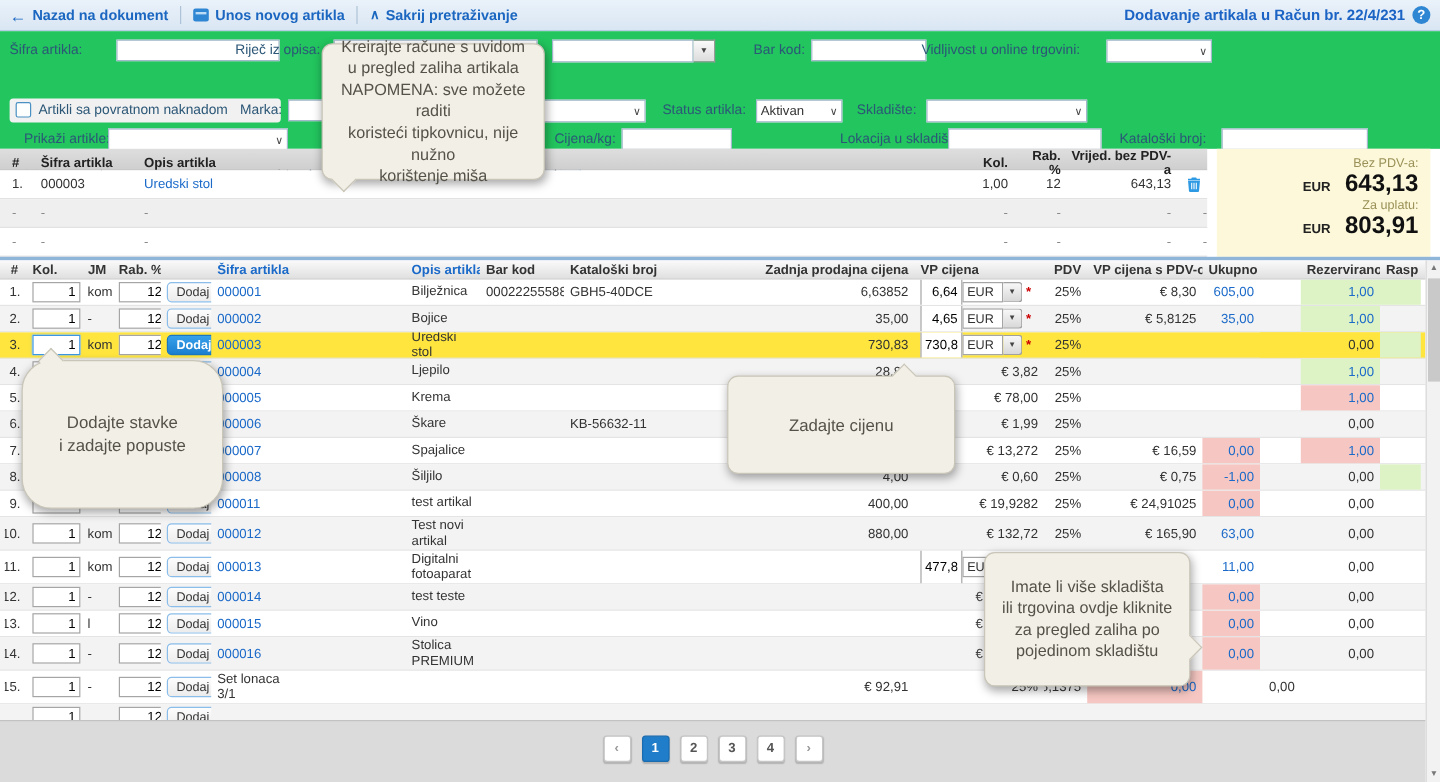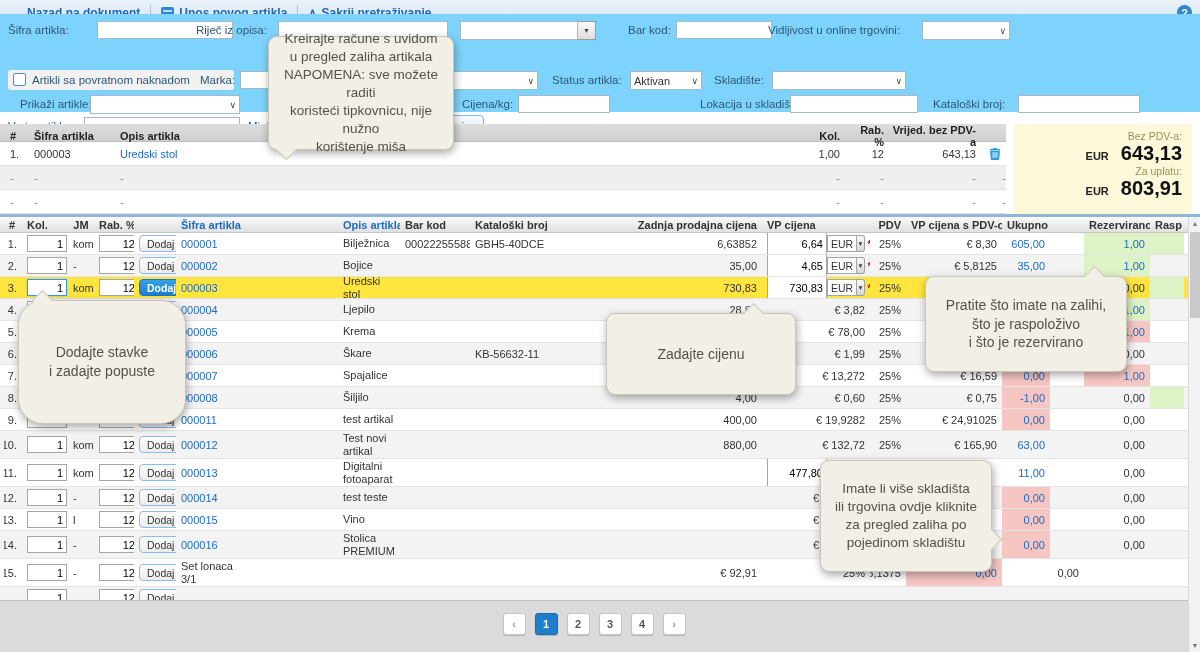--- a/index.html
+++ b/index.html
@@ -15,21 +15,21 @@
   .backarrow { font-size:14px; font-weight:bold; }
   .boxicon { width:13px; height:11px; background:#2f86d2; border-radius:2px; position:relative; display:inline-block; }
   .boxicon:before { content:""; position:absolute; left:2px; right:2px; top:3px; height:2px; background:#bcdcf5; }
   .upchev { font-size:11px; font-weight:bold; }
   #tbright { margin-left:auto; display:flex; align-items:center; gap:6px; }
   #pagetitle { color:#1b63c4; font-weight:bold; font-size:12.5px; }
   .helpicon { width:15px; height:15px; border-radius:50%; background:#2f86d2; color:#fff; font-weight:bold;
     font-size:11px; display:flex; align-items:center; justify-content:center; }
 
   
-  #search { position:absolute; left:0; top:14px; width:1200px; height:98px; background:#7dd3fc; }
+  #search { position:absolute; left:0; top:26px; width:1200px; height:98px; background:#22c55e; }
   .slabel { position:absolute; color:#2c5777; font-size:11.5px; white-space:nowrap; }
   .sinput { position:absolute; height:18px; border:1px solid #a3b8cb; background:#fff; font-size:11px; padding:0 3px; font-family:inherit; }
   .fsel { position:absolute; height:19px; border:1px solid #a3b8cb; background:#fff; display:flex; align-items:center; padding:0 3px; font-size:11px; }
   .fsel .caret { margin-left:auto; color:#444; font-size:9px; }
   .combo { position:absolute; height:19px; display:flex; }
   .combo .cfield { width:118px; border:1px solid #a3b8cb; background:#fff; }
   .combo .cbtn { width:18px; border:1px solid #9b9b9b; border-left:none; background:linear-gradient(#fafafa,#dcdcdc);
     display:flex; align-items:center; justify-content:center; font-size:7px; color:#444; }
   .chkpill { position:absolute; left:8px; top:56px; width:226px; height:20px; background:#f1f1f1; border-radius:3px; }
   .chkbox { position:absolute; left:13px; top:59px; width:13px; height:13px; border:1px solid #4a90c2; background:#fdfefe; border-radius:2px; }
@@ -74,21 +74,21 @@
   .blue { color:#1b6ac9; }
   .desc { white-space:pre-line; line-height:1.12; font-size:11px; }
   .bg-green { background:#ddf3c6; }
   .bg-pink { background:#f6c7c2; }
   .bg-yellow { background:#ffe53d; }
   .qtyin, .rabin { width:40px; height:17px; border:1px solid #a5a5a5; text-align:right; font-size:11px; padding:0 3px; font-family:inherit; background:#fff; }
   .qtyin.focus { border:1px solid #3b97e4; box-shadow:0 0 2px #7fc0ef; }
   .dodaj { height:17px; padding:0 7px; font-size:10.5px; color:#333; border:1px solid #8bbdea; border-radius:4px;
     background:linear-gradient(#fdfdfd,#ececec); font-family:inherit; }
   .dodaj.primary { background:linear-gradient(#36a0ea,#1b7fd0); color:#fff; border-color:#1a76c0; font-weight:bold; }
-  .vpin { width:60px; height:17px; border:1px solid #a5a5a5; text-align:right; font-size:11px; padding:16px 3px; font-family:inherit; background:#fff; }
+  .vpin { width:35px; height:17px; border:1px solid #a5a5a5; text-align:right; font-size:11px; padding:16px 3px; font-family:inherit; background:#fff; }
   .eurfield { width:34px; height:17px; border:1px solid #a5a5a5; background:#fff; display:inline-flex; align-items:center; padding:0 3px; font-size:10.5px; }
   .eurbtn { width:16px; height:17px; border:1px solid #a0a0a0; border-left:none; background:linear-gradient(#f8f8f8,#d8d8d8);
     display:inline-flex; align-items:center; justify-content:center; font-size:6.5px; color:#444; border-radius:0 3px 3px 0; }
   .star { color:#c00; font-weight:bold; margin-left:3px; }
   .peek { margin-left:46px; color:#444; }
 
   
   #bottombar { position:absolute; left:0; top:600px; width:1188px; height:52px; background:#dbdbdb; border-top:1px solid #c2c2c2;
     display:flex; justify-content:center; }
   #pager { display:flex; gap:9px; margin-top:12px; }
@@ -133,20 +133,21 @@
     <span class="tblink">
       <span class="boxicon"></span>
       <span>Unos novog artikla</span>
     </span>
     <span class="tbdiv"></span>
     <span class="tblink">
       <span class="upchev">∧</span>
       <span>Sakrij pretraživanje</span>
     </span>
     <span id="tbright">
+      <span id="pagetitle">Dodavanje artikala u Račun br. 22/4/231</span>
       <span class="helpicon">?</span>
     </span>
   </div>
 
   <div id="search">
     <span class="slabel" style="left:8px; top:10px;">Šifra artikla:</span>
     <input class="sinput" style="left: 97px; top: 7px; width: 136px;">
     <span class="slabel" style="left:196px; top:10px;">Riječ iz opisa:</span>
     <input class="sinput" style="left: 278px; top: 7px; width: 170px;">
     <div class="combo" style="left:460px; top:7px;">
@@ -780,21 +781,18 @@
   </div>
 
   <div class="tip" id="tip-create">Kreirajte račune s uvidom
 u pregled zaliha artikala
 NAPOMENA: sve možete raditi
 koristeći tipkovnicu, nije nužno
 korištenje miša</div>
   <div class="tip" id="tip-items">Dodajte stavke
 i zadajte popuste</div>
   <div class="tip" id="tip-price">Zadajte cijenu</div>
-  <div class="tip" id="tip-stock">Pratite što imate na zalihi,
-što je raspoloživo
-i što je rezervirano</div>
   <div class="tip" id="tip-warehouse">Imate li više skladišta
 ili trgovina ovdje kliknite
 za pregled zaliha po
 pojedinom skladištu</div>
 
 </div>
 
 </body></html>

